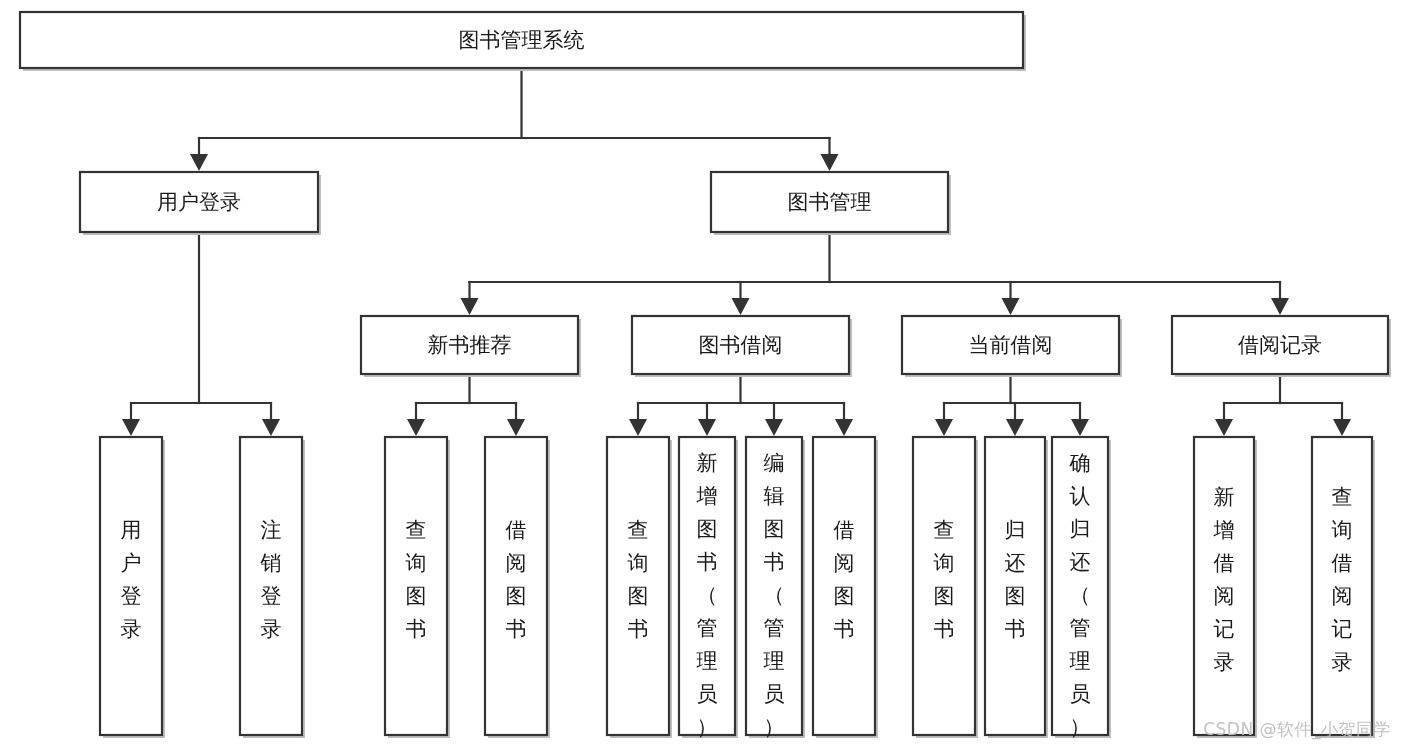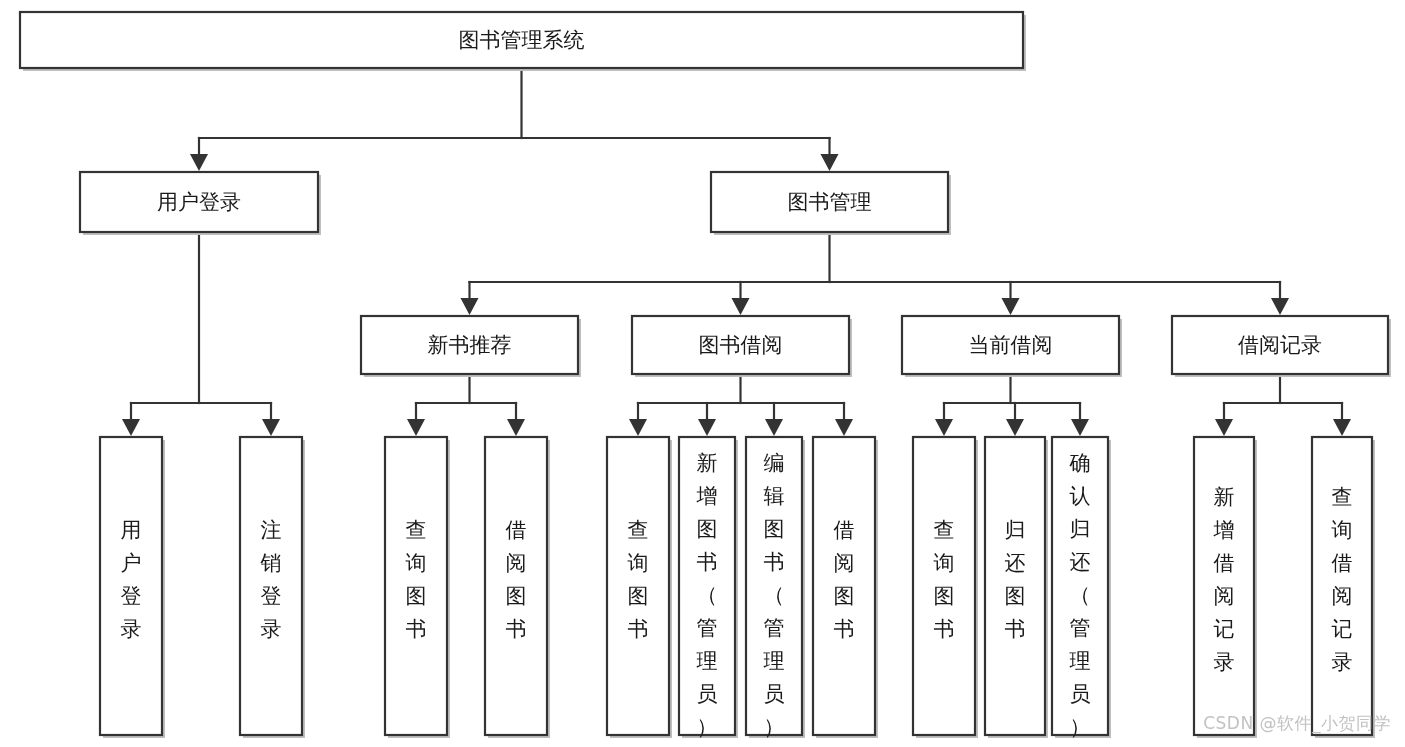--- a/index.html
+++ b/index.html
@@ -54,21 +54,21 @@
   }
   .node-label-v {
     font-family: "DejaVu Sans", "Liberation Sans", sans-serif;
     font-size: 21px;
     fill: #1a1a1a;
     text-anchor: middle;
   }
   .watermark {
     position: absolute;
     right: 14px;
-    bottom: 12px;
+    bottom: 6px;
     font-family: "DejaVu Sans", "Liberation Sans", sans-serif;
     font-size: 17px;
     color: #c2c2c2;
     white-space: nowrap;
     letter-spacing: 0.5px;
     user-select: none;
   }
 </style>
 </head>
 <body>

